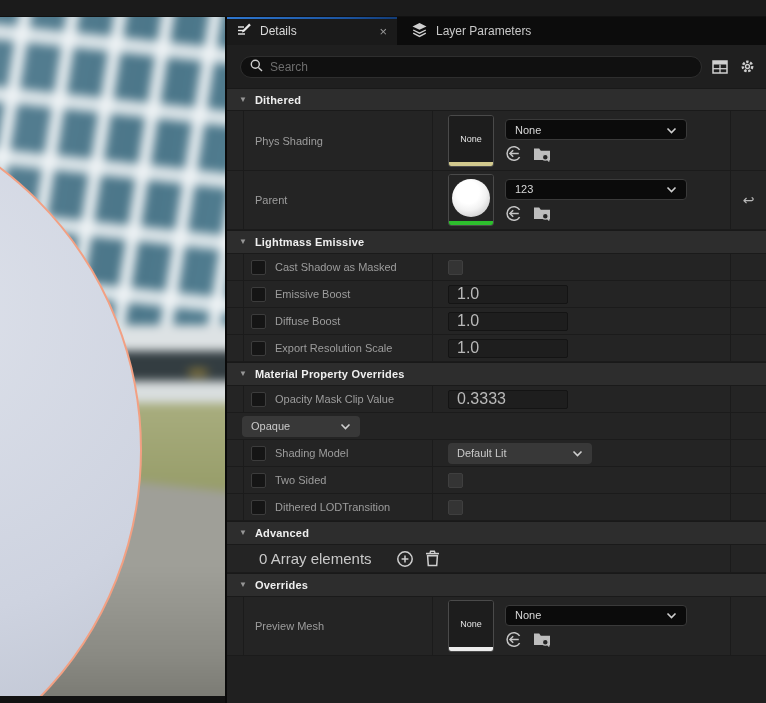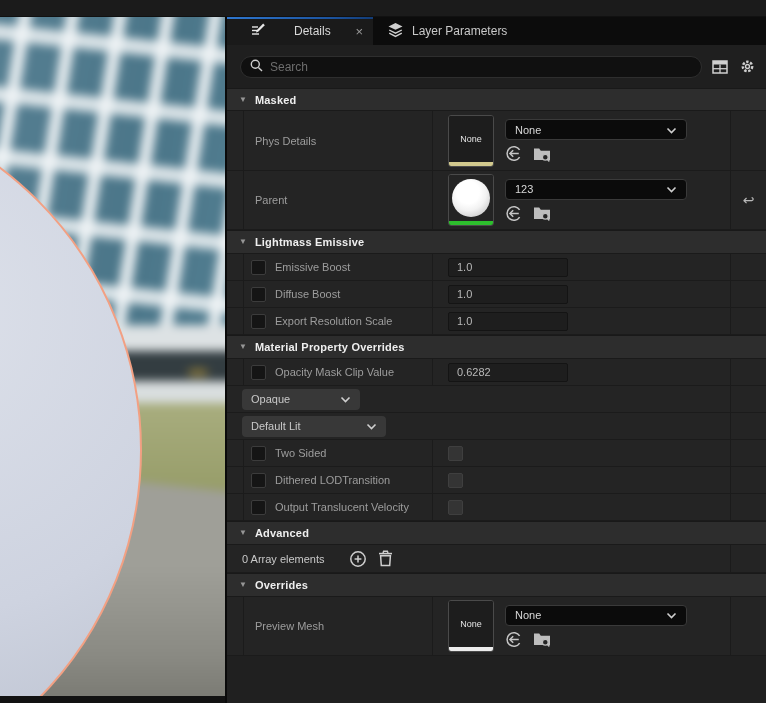--- a/index.html
+++ b/index.html
@@ -29,21 +29,21 @@
             border:2px solid #f2a083;
             background:radial-gradient(circle at 68% 30%, #dde1ea 0%, #ced3e0 45%, #bcc2d0 72%, #a9afbd 100%); }
   .vp-bottom { position:absolute; left:0; bottom:0; width:100%; height:7px; background:#121212; }
 
   
   .panel { position:absolute; left:225px; top:17px; width:541px; height:686px; background:#242424; border-left:2px solid #0a0a0a; display:flex; flex-direction:column; }
 
   
   .tab-bar { height:28px; background:#0c0c0c; display:flex; align-items:stretch; flex:0 0 auto; }
   .tab { display:flex; align-items:center; font-size:12px; color:#d9d9d9; }
-  .tab.active { width:146px; background:#1a1a1a; border-top:2px solid transparent; position:relative; padding:0 10px 0 23px;gap:20px; }
+  .tab.active { width:170px; background:#1a1a1a; border-top:2px solid transparent; position:relative; padding:0 10px 0 9px; }
   .tab.active::before { content:""; position:absolute; left:0; top:-2px; right:0; height:2px;
                         background:linear-gradient(90deg,#2e77d0,#1c54a0 70%,#123c77); }
   .tab.active::before { top:0; }
   .tab.active { border-top:none; }
   .tab-label { margin-left:8px; }
   .tab-close { margin-left:auto; color:#9a9a9a; font-size:13px; cursor:pointer; }
   .tab.inactive { padding:0 16px 0 14px; color:#c9c9c9; }
 
   
   .toolbar { height:43px; background:#1f1f1f; display:flex; align-items:center; padding:0 10px 0 13px; gap:9px; flex:0 0 auto; }
@@ -68,40 +68,40 @@
   .plabel { color:#9d9d9d; font-size:11px; white-space:nowrap; }
   .name-cell.plain .plabel { margin-left:11px; }
   .chk { width:15px; height:15px; background:#151515; border:1px solid #3c3c3c; border-radius:2px; margin-left:7px; flex:0 0 auto; }
   .chk + .plabel { margin-left:9px; }
   .val-cell { flex:1; display:flex; align-items:center; padding-left:15px; border-right:1px solid #1b1b1b; min-width:0; }
   .val-chk { width:15px; height:15px; background:#343434; border:1px solid #3f3f3f; border-radius:2px; }
   .reset-cell { width:35px; display:flex; align-items:center; justify-content:center; flex:0 0 auto; }
   .reset-arrow { color:#b9b9b9; font-size:14px; cursor:pointer; }
 
   .tfield { width:120px; height:19px; background:#1e1e1e; border:1px solid #141414; border-radius:2px;
-            color:#b9b9b9; font-size:11px; display:flex; align-items:center; padding-left:8px; }
+            color:#b9b9b9; font-size:16px; display:flex; align-items:center; padding-left:8px; }
   .enum { height:21px; background:#383838; border-radius:4px; color:#c9c9c9; font-size:11px;
           display:flex; align-items:center; padding:0 9px; justify-content:space-between; cursor:pointer; }
   .enum.w-blend { width:118px; } .enum.w-shade { width:144px; }
 
   
   .thumb { width:46px; height:52px; background:#1b1b1b; border:1px solid #4a4a4a; border-radius:3px;
            display:flex; flex-direction:column; overflow:hidden; flex:0 0 auto; }
   .thumb-face { flex:1; display:flex; align-items:center; justify-content:center; color:#e3e3e3; font-size:9px; position:relative; background:#1d1d1d; }
   .thumb-underline { height:4px; }
   .u-phys { background:#d2c98e; } .u-parent { background:#2dbe2d; } .u-preview { background:#ececec; }
   .ball { width:38px; height:38px; border-radius:50%;
           background:radial-gradient(circle at 42% 35%, #ffffff 0 34%, #f2f2f2 55%, #d2d2d2 78%, #a0a0a0 100%); }
   .asset-right { display:flex; flex-direction:column; margin-left:11px; gap:5px; }
   .combo { width:182px; height:21px; background:#0b0b0b; border:1px solid #3a3a3a; border-radius:4px;
            color:#d8d8d8; font-size:11px; display:flex; align-items:center; padding:0 9px; justify-content:space-between; cursor:pointer; }
   .asset-icons { display:flex; align-items:center; gap:11px; }
   .aicon { cursor:pointer; display:flex; align-items:center; }
 
-  .array-val { color:#c9c9c9; font-size:11px; }
+  .array-val { color:#c9c9c9; font-size:15px;margin-left:17px; }
   .array-icons { display:flex; align-items:center; gap:11px; margin-left:24px; }
 
   .filler { flex:1; background:#202020; }
 </style>
 </head>
 <body>
 
 <div class="top-strip"></div>
 
 <div class="viewport">
@@ -169,27 +169,27 @@
           <circle cx="8" cy="8" r="5" fill="none" stroke="#cfcfcf" stroke-width="2.6" stroke-dasharray="2.6 1.7"></circle>
           <circle cx="8" cy="8" r="2.1" fill="none" stroke="#cfcfcf" stroke-width="1.5"></circle>
         </svg>
     </span>
   </div>
 
   <div class="grid">
 
     <div class="cat" style="height:23px">
       <span class="tri">▼</span>
-      <span class="cat-label">Masked</span>
+      <span class="cat-label">Dithered</span>
     </div>
 
     <div class="row big" style="height:60px">
       <div class="name-cell plain">
           <div class="gutter"></div>
-        <span class="plabel">Phys Details</span>
+        <span class="plabel">Phys Shading</span>
       </div>
       <div class="val-cell">
         <div class="thumb">
           <div class="thumb-face">None</div>
           <div class="thumb-underline u-phys"></div>
         </div>
         <div class="asset-right">
           <div class="combo">
             <span>None</span>
             <span><svg width="11" height="7" viewBox="0 0 11 7">
@@ -261,20 +261,31 @@
 
     <div class="cat">
       <span class="tri">▼</span>
       <span class="cat-label">Lightmass Emissive</span>
     </div>
 
     <div class="row small">
       <div class="name-cell">
           <div class="gutter"></div>
           <span class="chk"></span>
+        <span class="plabel">Cast Shadow as Masked</span>
+        </div>
+      <div class="val-cell">
+          <span class="val-chk"></span>
+        </div>
+      <div class="reset-cell"></div>
+    </div>
+    <div class="row small">
+      <div class="name-cell">
+          <div class="gutter"></div>
+          <span class="chk"></span>
         <span class="plabel">Emissive Boost</span>
         </div>
       <div class="val-cell">
           <span class="tfield">1.0</span>
         </div>
       <div class="reset-cell"></div>
     </div>
     <div class="row small">
       <div class="name-cell">
           <div class="gutter"></div>
@@ -303,36 +314,41 @@
       <span class="cat-label">Material Property Overrides</span>
     </div>
 
     <div class="row small">
       <div class="name-cell">
           <div class="gutter"></div>
           <span class="chk"></span>
         <span class="plabel">Opacity Mask Clip Value</span>
         </div>
       <div class="val-cell">
-          <span class="tfield">0.6282</span>
+          <span class="tfield">0.3333</span>
         </div>
       <div class="reset-cell"></div>
     </div>
     <div class="row small">
       <div class="val-cell">
         <div class="enum w-blend">
           <span>Opaque</span>
           <span><svg width="11" height="7" viewBox="0 0 11 7">
                 <path d="M1.5 1.5 L5.5 5.5 L9.5 1.5" fill="none" stroke="#cfcfcf" stroke-width="1.6"></path>
               </svg></span>
         </div>
       </div>
       <div class="reset-cell"></div>
     </div>
     <div class="row small">
+      <div class="name-cell">
+          <div class="gutter"></div>
+          <span class="chk"></span>
+        <span class="plabel">Shading Model</span>
+        </div>
       <div class="val-cell">
         <div class="enum w-shade">
           <span>Default Lit</span>
           <span><svg width="11" height="7" viewBox="0 0 11 7">
                 <path d="M1.5 1.5 L5.5 5.5 L9.5 1.5" fill="none" stroke="#cfcfcf" stroke-width="1.6"></path>
               </svg></span>
         </div>
       </div>
       <div class="reset-cell"></div>
     </div>
@@ -345,31 +361,20 @@
       <div class="val-cell">
           <span class="val-chk"></span>
         </div>
       <div class="reset-cell"></div>
     </div>
     <div class="row small">
       <div class="name-cell">
           <div class="gutter"></div>
           <span class="chk"></span>
         <span class="plabel">Dithered LODTransition</span>
-        </div>
-      <div class="val-cell">
-          <span class="val-chk"></span>
-        </div>
-      <div class="reset-cell"></div>
-    </div>
-    <div class="row small">
-      <div class="name-cell">
-          <div class="gutter"></div>
-          <span class="chk"></span>
-        <span class="plabel">Output Translucent Velocity</span>
         </div>
       <div class="val-cell">
           <span class="val-chk"></span>
         </div>
       <div class="reset-cell"></div>
     </div>
 
     <div class="cat">
       <span class="tri">▼</span>
       <span class="cat-label">Advanced</span>

